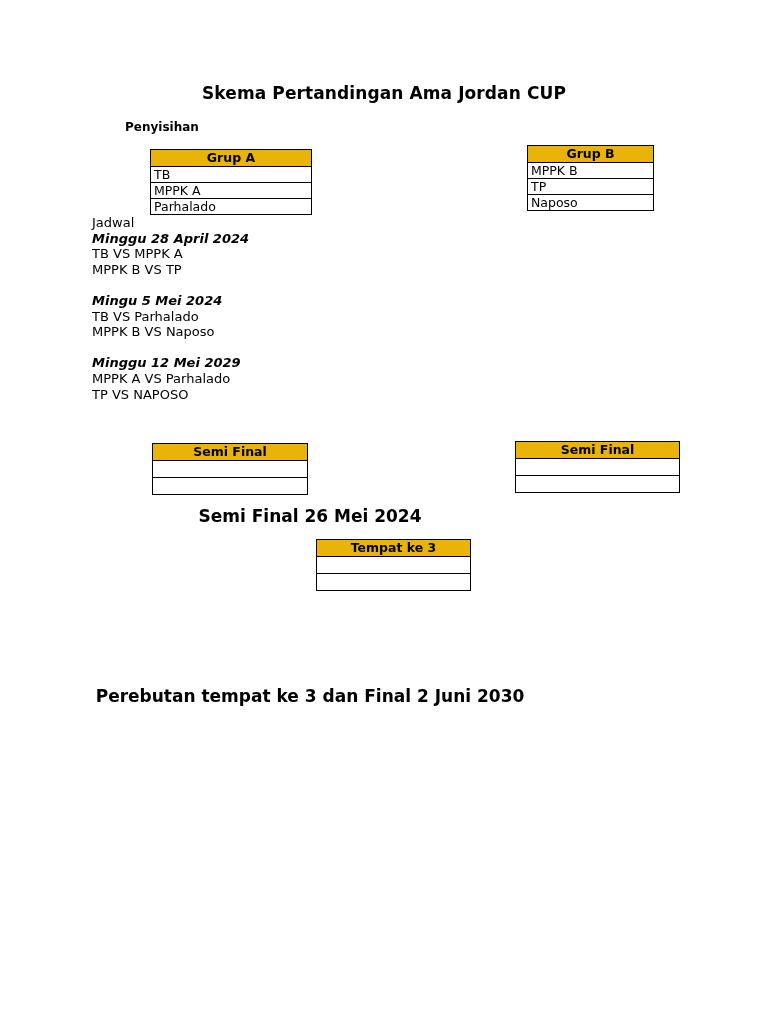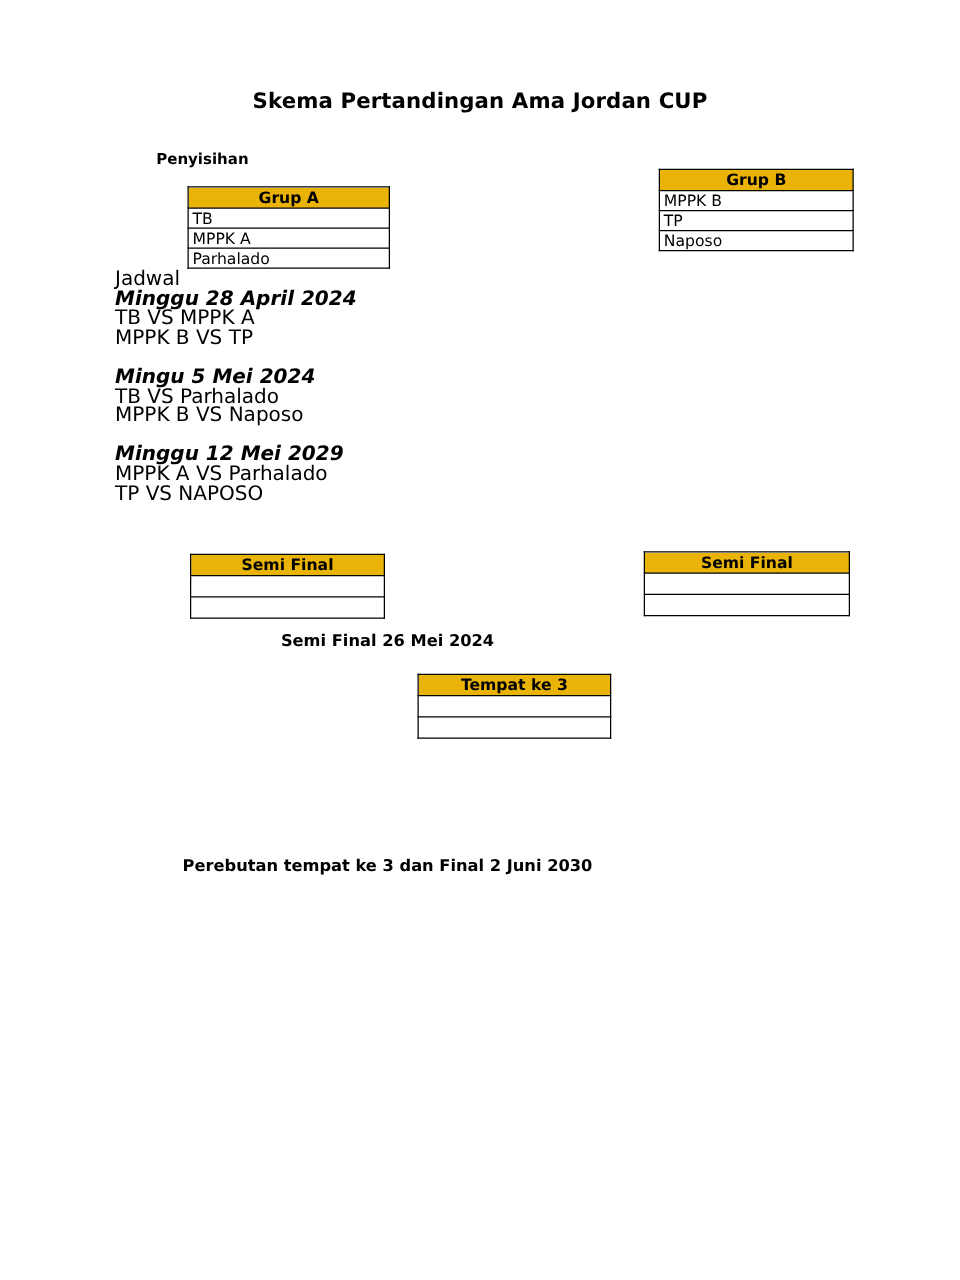--- a/index.html
+++ b/index.html
@@ -19,21 +19,21 @@
     position: absolute;
     left: 0; top: 0;
     width: 768px;
     height: 1024px;
   }
   .abs { position: absolute; }
 
   
   .doc-title {
     left: 0;
-    top: 71px;
+    top: 83px;
     width: 768px;
     text-align: center;
     font-size: 17px;
     font-weight: bold;
     letter-spacing: 0.1px;
   }
 
   
   .section-label {
     left: 92px;
@@ -69,47 +69,47 @@
     line-height: 16px;
     margin-top: 30px;
   }
   .bracket td.empty {
     height: 16px;
     line-height: 16px;
   }
 
   
   #grup-a-table { left: 150px; top: 149px; width: 162px; }
-  #grup-b-table { left: 527px; top: 135px; width: 156px; }
+  #grup-b-table { left: 527px; top: 145px; width: 127px; }
   #semi-final-left-table  { left: 152px; top: 443px; width: 156px; }
   #semi-final-right-table { left: 515px; top: 441px; width: 165px; }
-  #third-place-table { left: 334px; top: 539px; width: 155px; }
+  #third-place-table { left: 316px; top: 539px; width: 155px; }
   #final-table       { left: 319px; top: 625px; width: 159px; }
 
   
   .schedule {
     left: 92px;
     top: 215px;
-    font-size: 16px;
+    font-size: 13px;
     line-height: 15.6px;
   }
   .schedule .jadwal-label { font-weight: normal; }
   .schedule .sched-date {
     font-weight: bold;
     font-style: italic;
   }
   .schedule .sched-match { font-weight: normal; }
   .schedule .spacer { height: 15.6px; }
 
   
   .caption {
     width: 620px;
     left: 0;
     text-align: center;
-    font-size: 13px;
+    font-size: 17px;
     font-weight: bold;
   }
   #semi-final-caption { top: 506px; }
   #final-caption { top: 686px; }
 </style>
 </head>
 <body>
 
 <div class="page">
 

